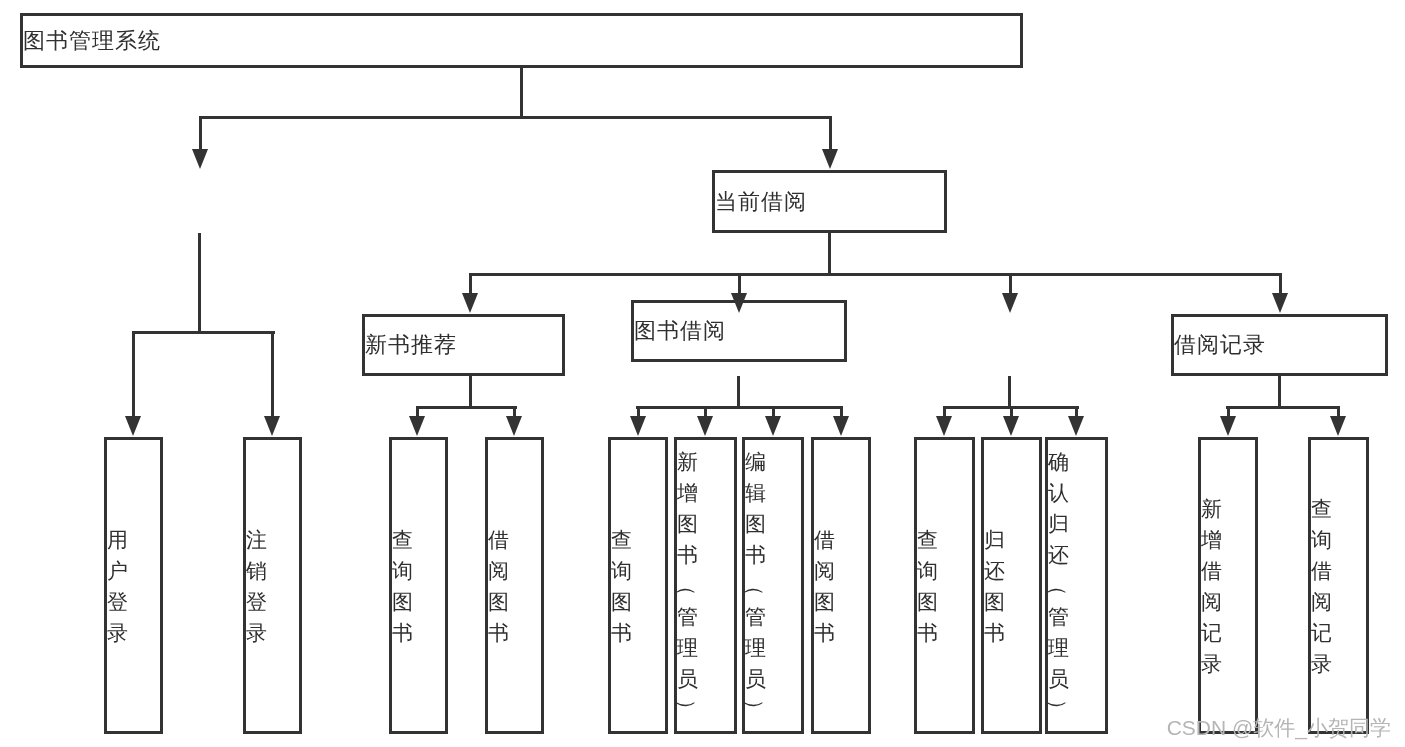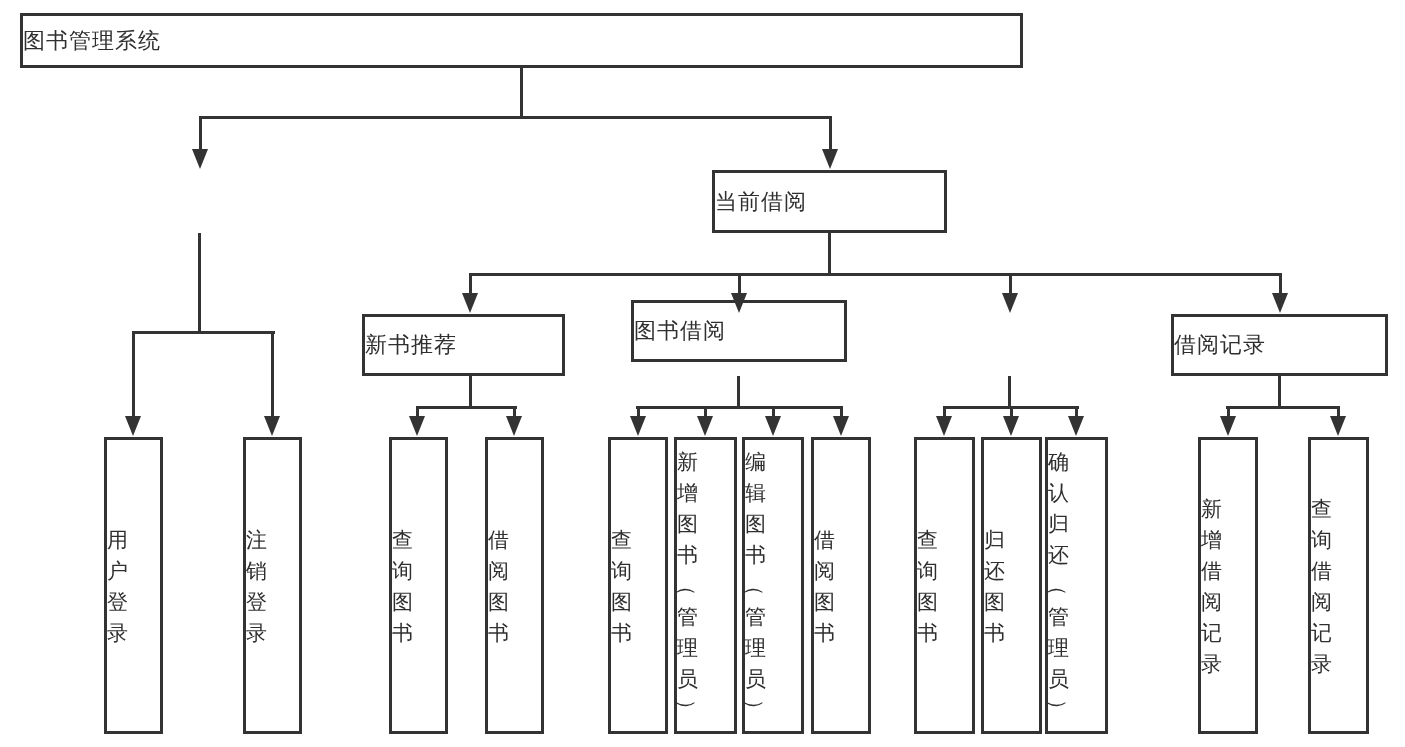--- a/index.html
+++ b/index.html
@@ -193,20 +193,21 @@
     <span class="vtext">
         <span class="vchar">查</span>
         <span class="vchar">询</span>
         <span class="vchar">借</span>
         <span class="vchar">阅</span>
         <span class="vchar">记</span>
         <span class="vchar">录</span>
       </span>
   </div>
 
+  <div class="watermark">CSDN @软件_小贺同学</div>
 
 <div class="cline" style="left: 520px; top: 68px; width: 3px; height: 50px;"></div>
     <div class="cline" style="left: 199px; top: 116px; width: 633px; height: 3px;"></div>
     <div class="cline" style="left: 198px; top: 233px; width: 3px; height: 100px;"></div>
     <div class="cline" style="left: 132px; top: 331px; width: 143px; height: 3px;"></div>
     <div class="cline" style="left: 828px; top: 233px; width: 3px; height: 43px;"></div>
     <div class="cline" style="left: 469px; top: 273px; width: 813px; height: 3px;"></div>
     <div class="cline" style="left: 469px; top: 376px; width: 3px; height: 33px;"></div>
     <div class="cline" style="left: 416px; top: 406px; width: 101px; height: 3px;"></div>
     <div class="cline" style="left: 737px; top: 376px; width: 3px; height: 33px;"></div>

